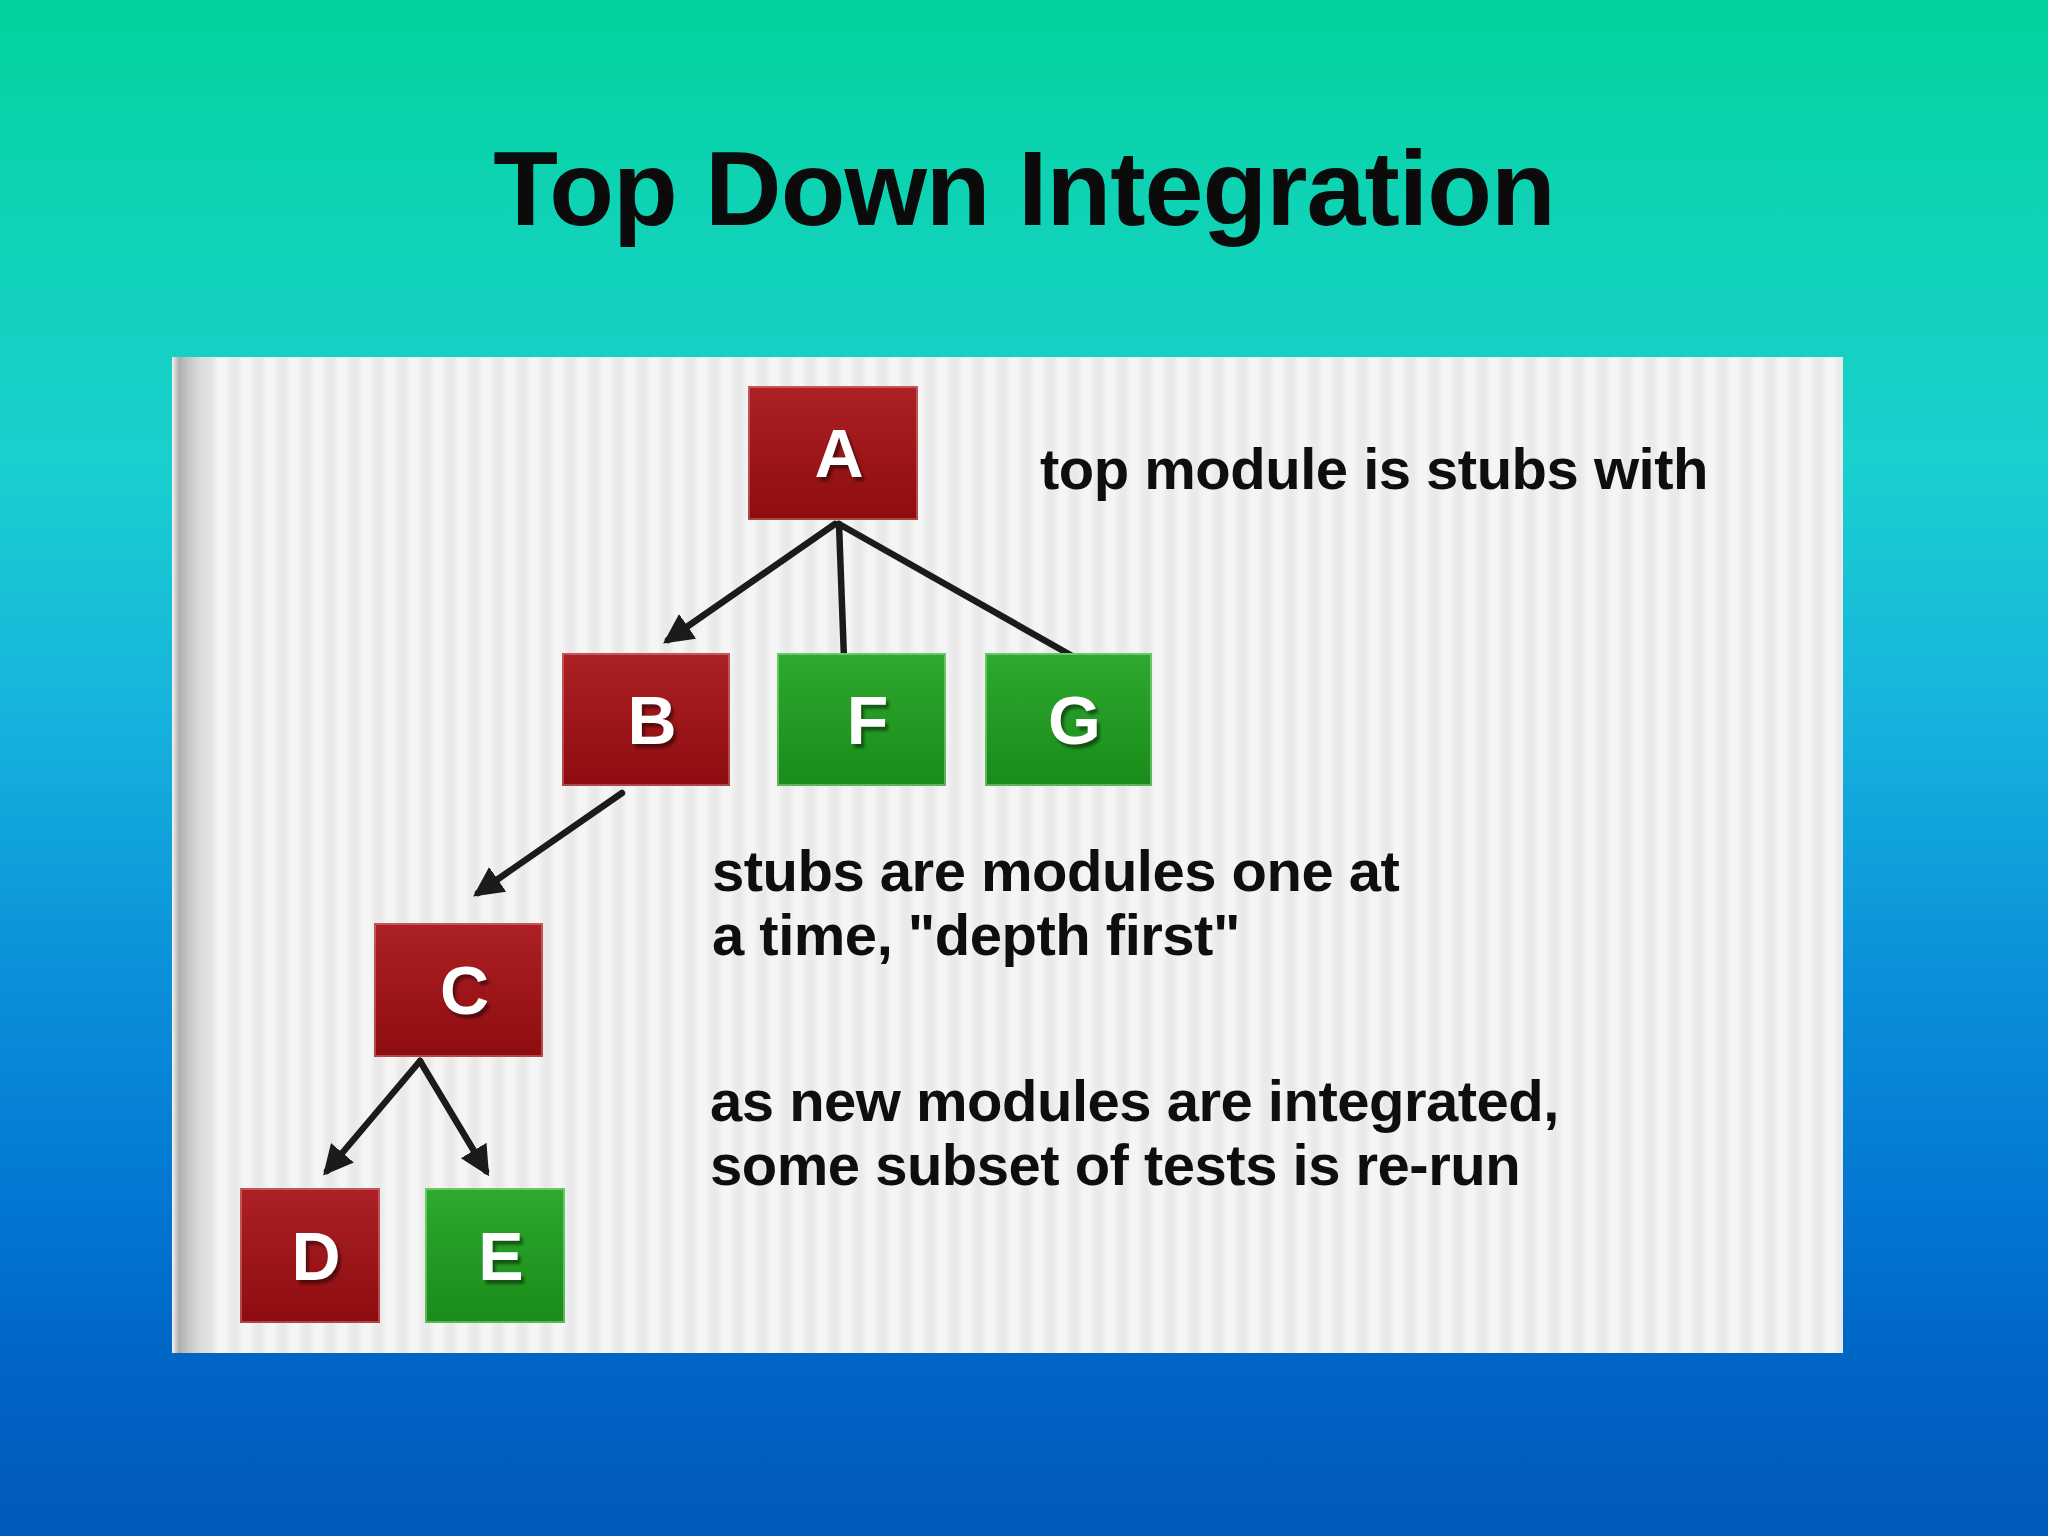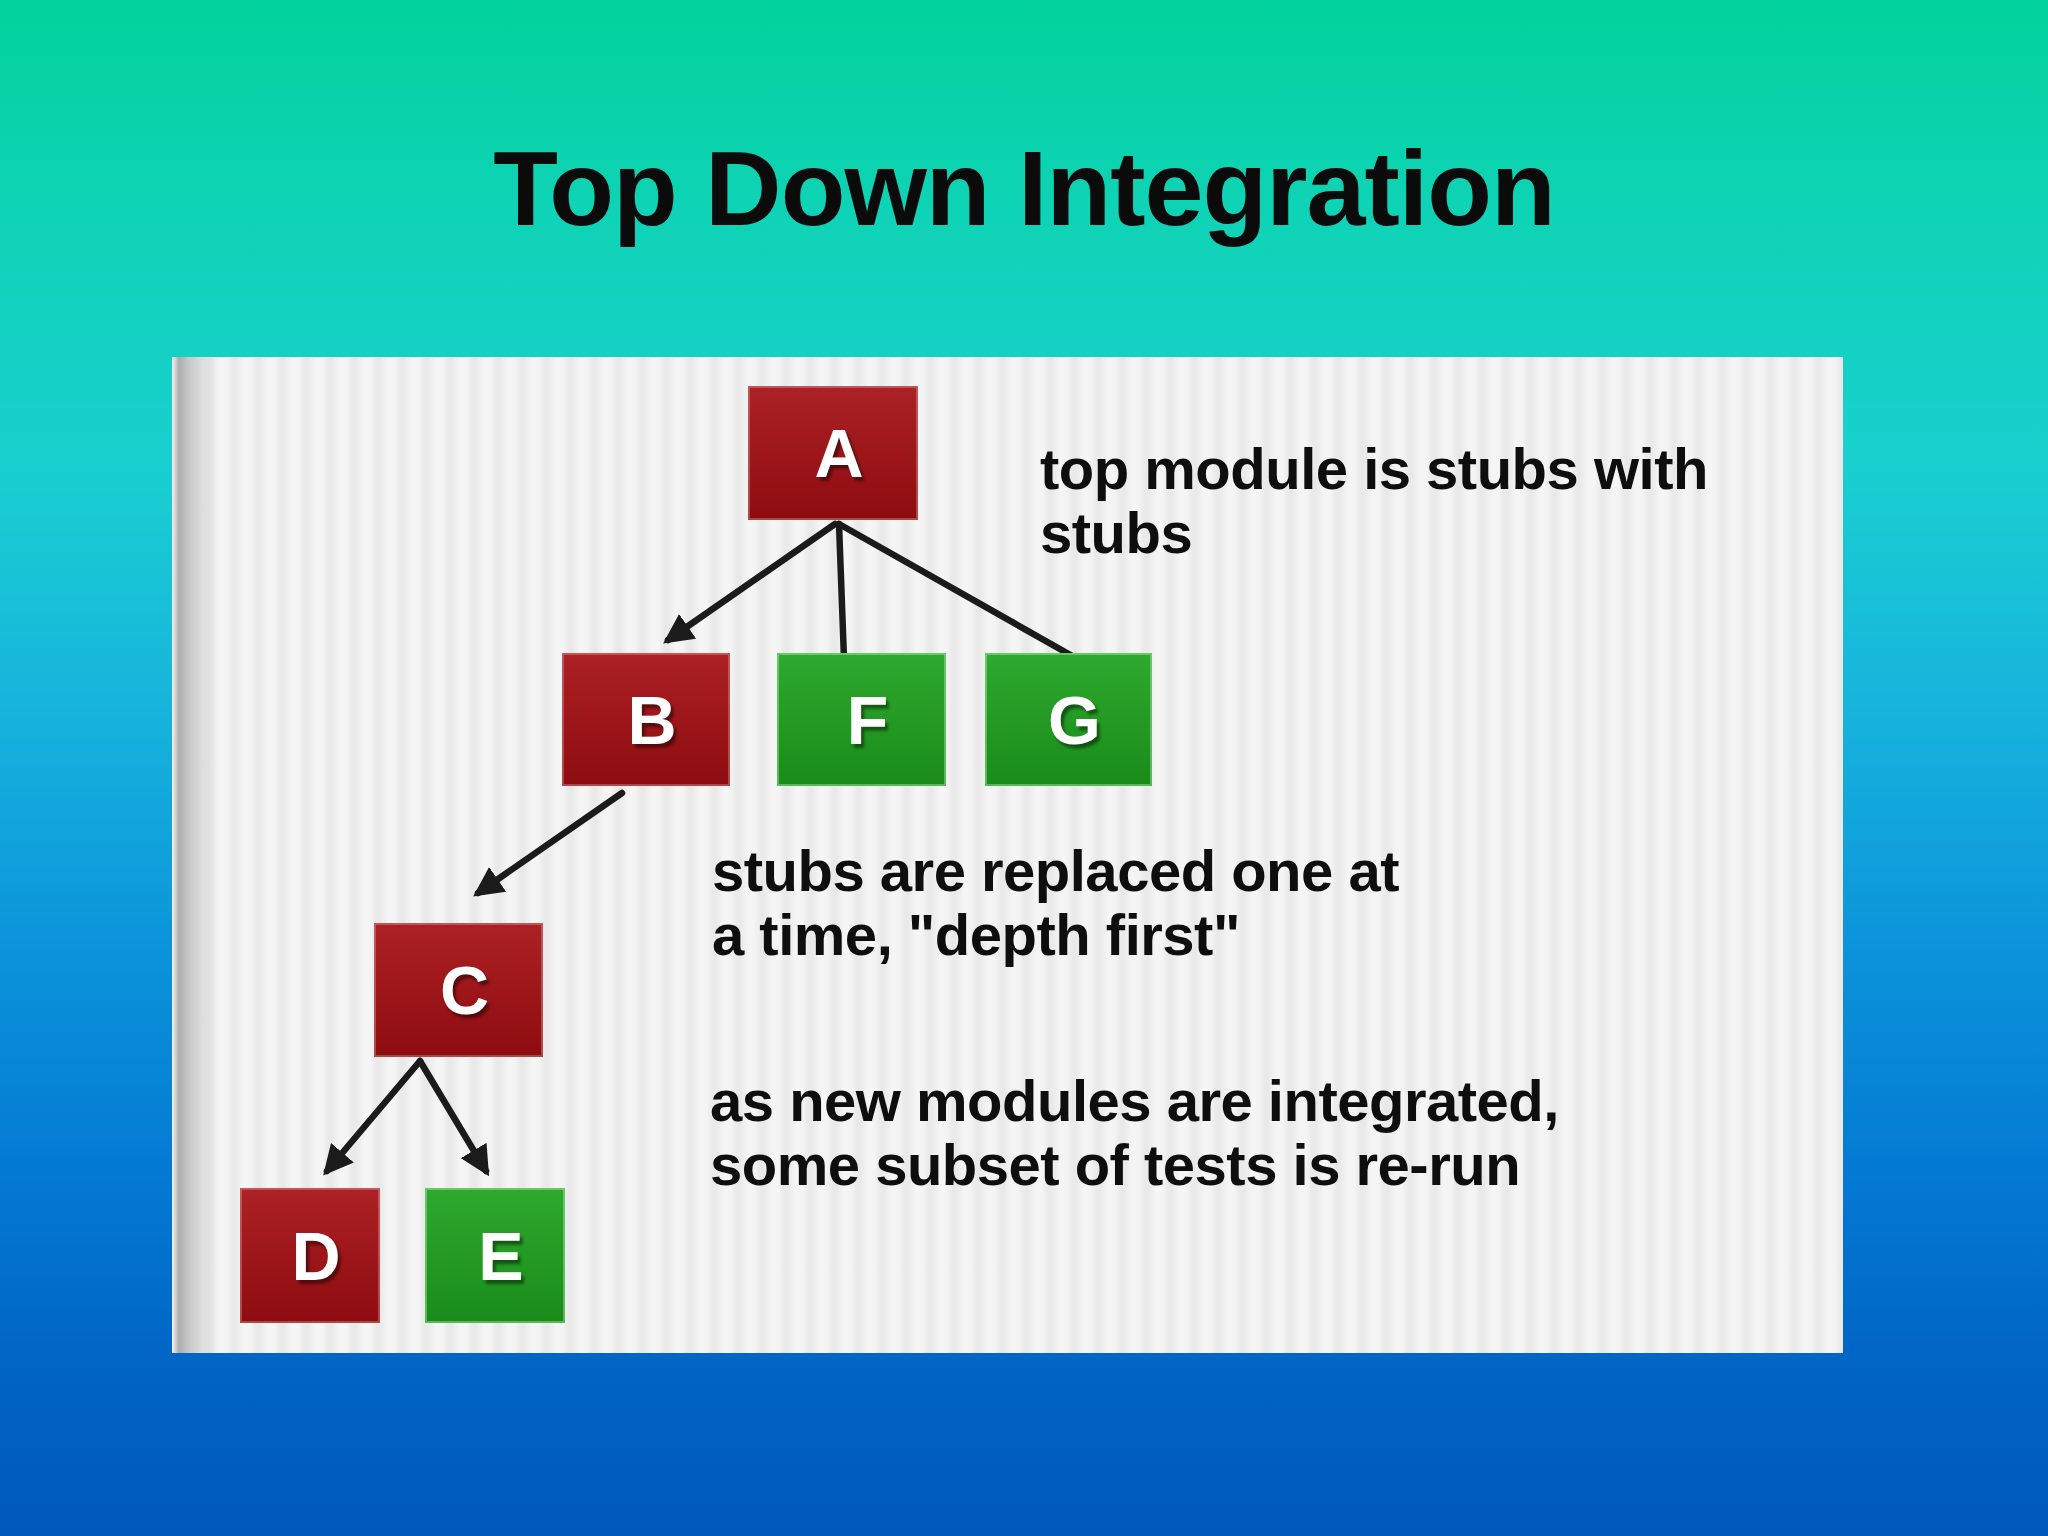--- a/index.html
+++ b/index.html
@@ -149,25 +149,24 @@
     <div class="node red" style="left:68px; top:831px; width:140px; height:135px;">
       <span class="node-label">D</span>
     </div>
 
     <div class="node green" style="left:253px; top:831px; width:140px; height:135px;">
       <span class="node-label">E</span>
     </div>
 
     <div class="annotation" style="left:868px; top:80px;">
       <div>top module is stubs with</div>
-      <div>stubs</div>
     </div>
 
     <div class="annotation" style="left:540px; top:482px;">
-      <div>stubs are replaced one at</div>
+      <div>stubs are modules one at</div>
       <div>a time, "depth first"</div>
     </div>
 
     <div class="annotation" style="left:538px; top:712px;">
       <div>as new modules are integrated,</div>
       <div>some subset of tests is re-run</div>
     </div>
 
   </div>
 </div>

